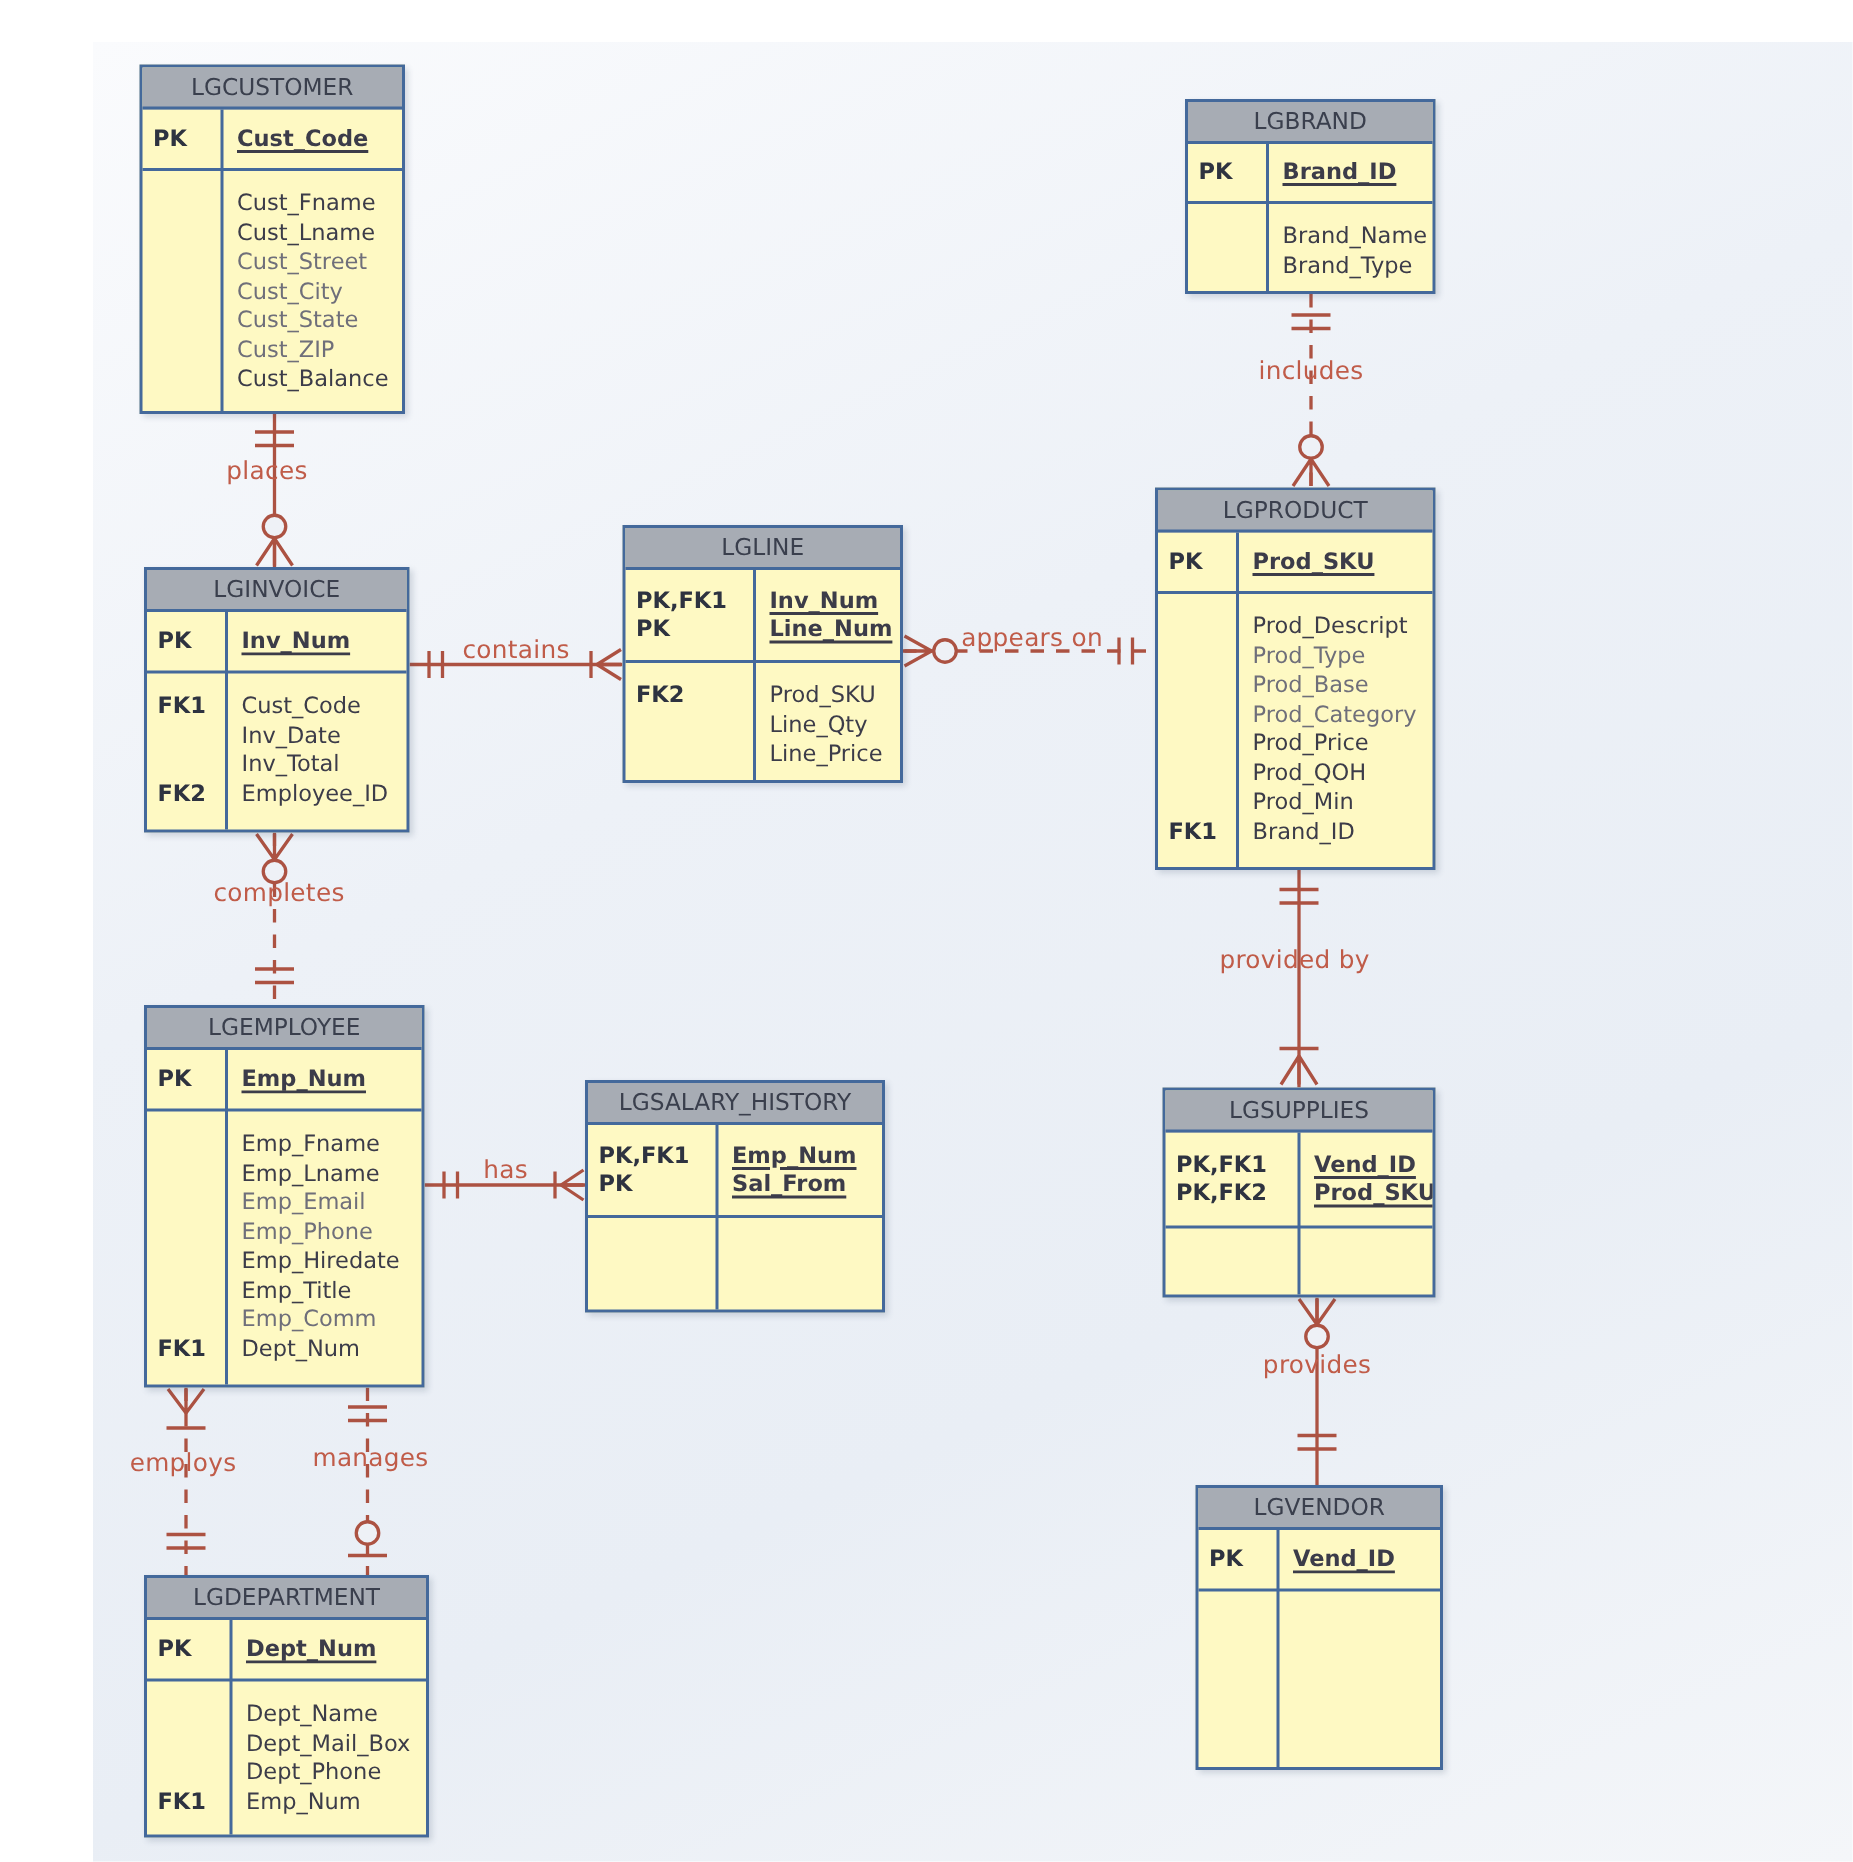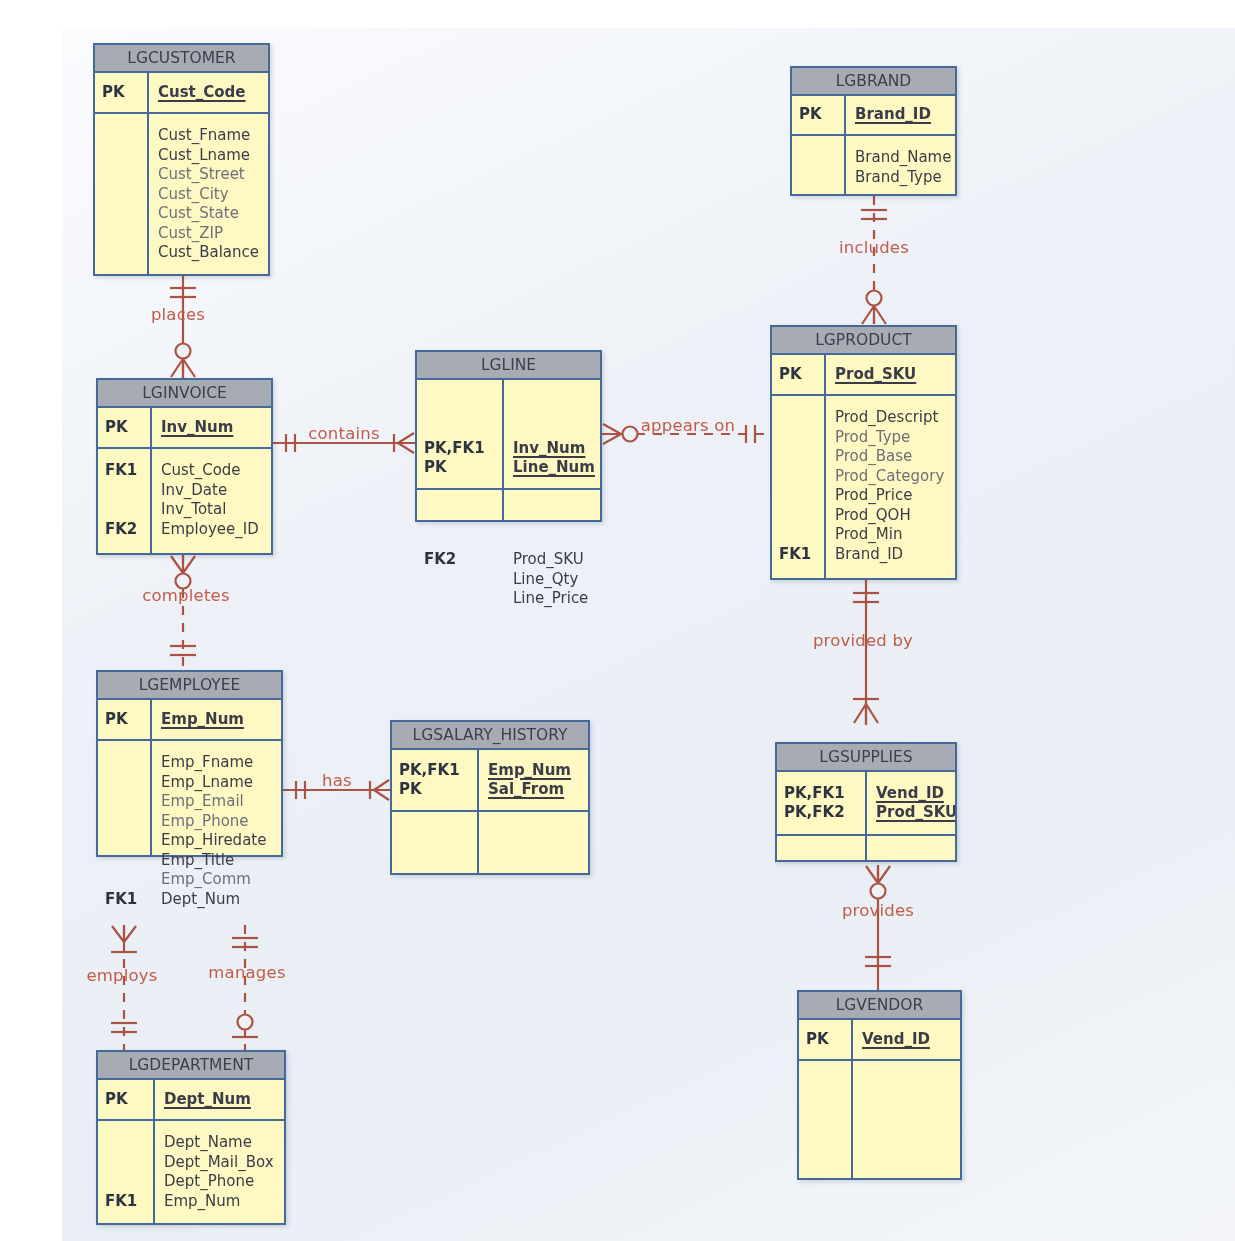--- a/index.html
+++ b/index.html
@@ -209,21 +209,21 @@
         <div class="row">
           <div class="tag"></div>
           <div class="attr b">Inv_Total</div>
         </div>
         <div class="row">
           <div class="tag">FK2</div>
           <div class="attr b">Employee_ID</div>
         </div>
       </div>
     </div>
-    <div class="entity" style="left: 415px; top: 350px; width: 187px; height: 172px; gap: 48px; --tagw: 85px;">
+    <div class="entity" style="left: 415px; top: 350px; width: 187px; height: 172px; --tagw: 85px;">
       <div class="ent-header">LGLINE</div>
       <div class="section key-section" style="height: 62px; flex: 0 0 62px;">
         <div class="row">
           <div class="tag">PK,FK1</div>
           <div class="attr k">Inv_Num</div>
         </div>
         <div class="row">
           <div class="tag">PK</div>
           <div class="attr k">Line_Num</div>
         </div>
@@ -279,21 +279,21 @@
         <div class="row">
           <div class="tag"></div>
           <div class="attr b">Prod_Min</div>
         </div>
         <div class="row">
           <div class="tag">FK1</div>
           <div class="attr b">Brand_ID</div>
         </div>
       </div>
     </div>
-    <div class="entity" style="left: 96px; top: 670px; width: 187px; height: 187px; --tagw: 52px;">
+    <div class="entity" style="left: 96px; top: 670px; width: 187px; height: 255px; --tagw: 52px;">
       <div class="ent-header">LGEMPLOYEE</div>
       <div class="section key-section" style="height: 41px; flex: 0 0 41px;">
         <div class="row">
           <div class="tag">PK</div>
           <div class="attr k">Emp_Num</div>
         </div>
       </div>
       <div class="section attr-section">
         <div class="row">
           <div class="tag"></div>
@@ -335,21 +335,21 @@
         <div class="row">
           <div class="tag">PK,FK1</div>
           <div class="attr k">Emp_Num</div>
         </div>
         <div class="row">
           <div class="tag">PK</div>
           <div class="attr k">Sal_From</div>
         </div>
       </div>
     </div>
-    <div class="entity" style="left: 775px; top: 742px; width: 182px; height: 120px; --tagw: 88px;">
+    <div class="entity" style="left: 775px; top: 725px; width: 182px; height: 140px; --tagw: 88px;">
       <div class="ent-header">LGSUPPLIES</div>
       <div class="section key-section" style="height: 64px; flex: 0 0 64px;">
         <div class="row">
           <div class="tag">PK,FK1</div>
           <div class="attr k">Vend_ID</div>
         </div>
         <div class="row">
           <div class="tag">PK,FK2</div>
           <div class="attr k">Prod_SKU</div>
         </div>

